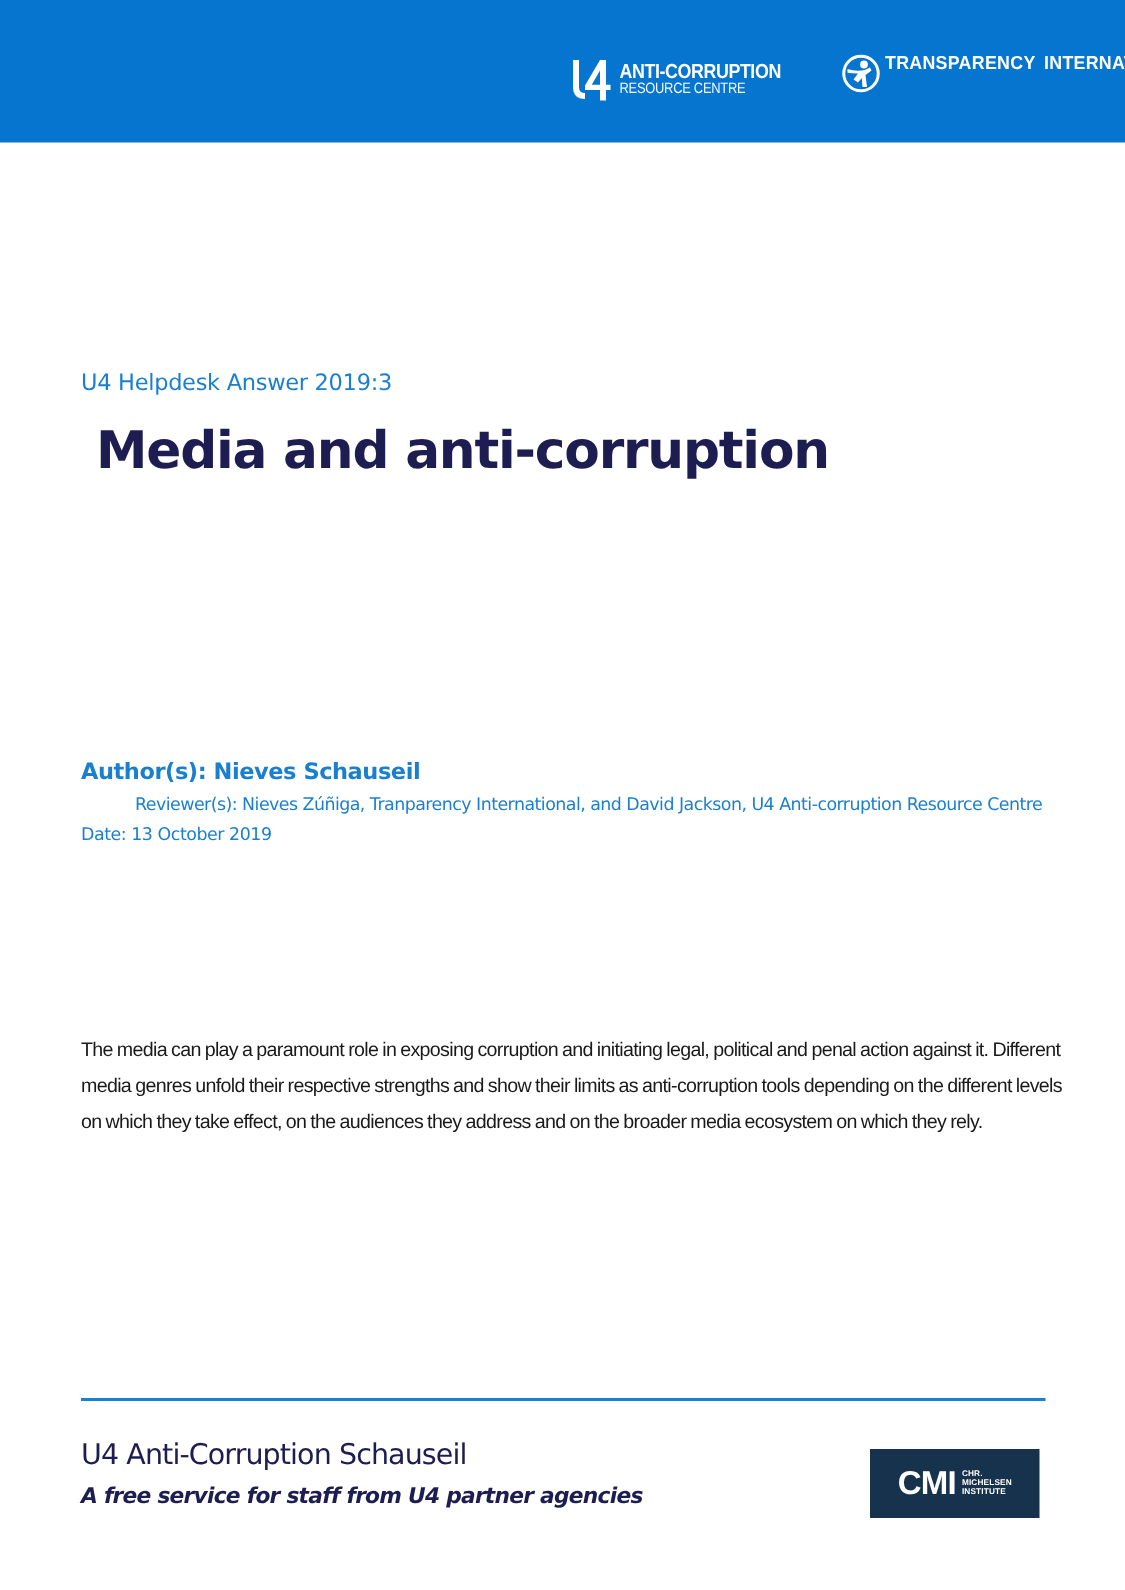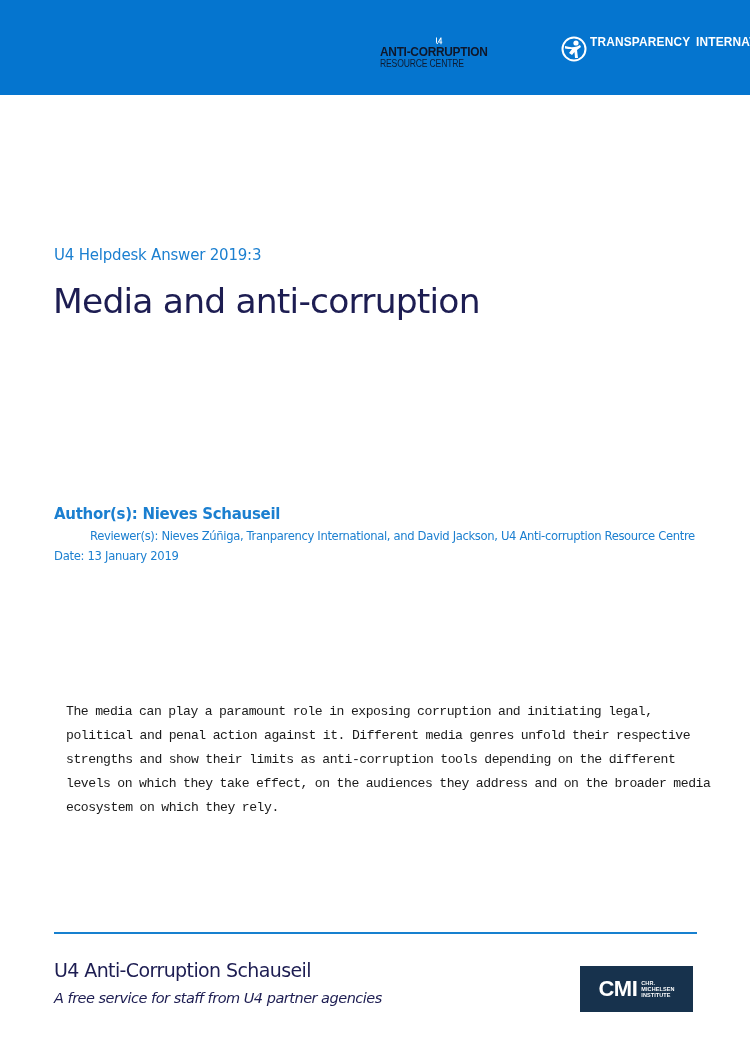--- a/index.html
+++ b/index.html
@@ -21,22 +21,21 @@
       height: 95px;
       background: #0575cf;
     }
     .u4-logo {
       position: absolute;
       left: 380px;
       top: 37px;
       height: 32px;
       display: flex;
       align-items: center;
-      color: #0f172a;
-      flex-direction: column;
+      color: #ffffff;
     }
     .u4-mark {
       width: 28px;
       height: 30px;
       margin-right: 5px;
     }
     .u4-text {
       display: flex;
       flex-direction: column;
       line-height: 1;
@@ -96,25 +95,25 @@
       left: 54px;
       top: 246px;
       font-family: "DejaVu Sans", sans-serif;
       font-weight: normal;
       font-size: 15px;
       color: #1b7fd0;
       letter-spacing: -0.2px;
     }
     .doc-title {
       position: absolute;
-      left: 53px;
+      left: 64px;
       top: 281px;
       margin: 0;
       font-family: "DejaVu Sans", sans-serif;
-      font-weight: normal;
+      font-weight: bold;
       font-size: 34.5px;
       color: #1d1d52;
       letter-spacing: -0.8px;
       white-space: nowrap;
     }
 
     .author {
       position: absolute;
       left: 54px;
       top: 505px;
@@ -143,22 +142,22 @@
       font-size: 11.6px;
       color: #1b7fd0;
       letter-spacing: -0.3px;
     }
 
     .abstract {
       position: absolute;
       left: 54px;
       top: 688px;
       width: 660px;
-      margin: 12px;
-      font-family: Liberation Mono, monospace;
+      margin: 0;
+      font-family: Liberation Sans, sans-serif;
       font-size: 13.1px;
       line-height: 24px;
       color: #1a1a1a;
       letter-spacing: -0.45px;
       word-spacing: -0.5px;
     }
 
     .footer-rule {
       position: absolute;
       left: 54px;
@@ -176,21 +175,21 @@
       color: #1d1d52;
       letter-spacing: -0.6px;
       white-space: nowrap;
     }
     .footer-tagline {
       position: absolute;
       left: 54px;
       top: 990px;
       font-family: "DejaVu Sans", sans-serif;
       font-style: italic;
-      font-weight: normal;
+      font-weight: bold;
       font-size: 14.5px;
       color: #1d1d52;
       letter-spacing: -0.5px;
       white-space: nowrap;
     }
     .cmi-logo {
       position: absolute;
       left: 580px;
       top: 966px;
       width: 113px;
@@ -245,21 +244,21 @@
       <span class="ti-tag">the global coalition against corruption</span>
     </div>
   </div>
 </div>
 
 <div class="kicker">U4 Helpdesk Answer 2019:3</div>
 <h1 class="doc-title">Media and anti-corruption</h1>
 
 <div class="author">Author(s): Nieves Schauseil</div>
 <div class="reviewers">Reviewer(s): Nieves Zúñiga, Tranparency International, and David Jackson, U4 Anti-corruption Resource Centre</div>
-<div class="date">Date: 13 January 2019</div>
+<div class="date">Date: 13 October 2019</div>
 
 <p class="abstract">The media can play a paramount role in exposing corruption and initiating legal, political and penal action against it. Different media genres unfold their respective strengths and show their limits as anti-corruption tools depending on the different levels on which they take effect, on the audiences they address and on the broader media ecosystem on which they rely.</p>
 
 <div class="footer-rule"></div>
 <div class="footer-title">U4 Anti-Corruption Schauseil</div>
 <div class="footer-tagline">A free service for staff from U4 partner agencies</div>
 
 <div class="cmi-logo">
   <span class="cmi-big">CMI</span>
   <span class="cmi-small">

